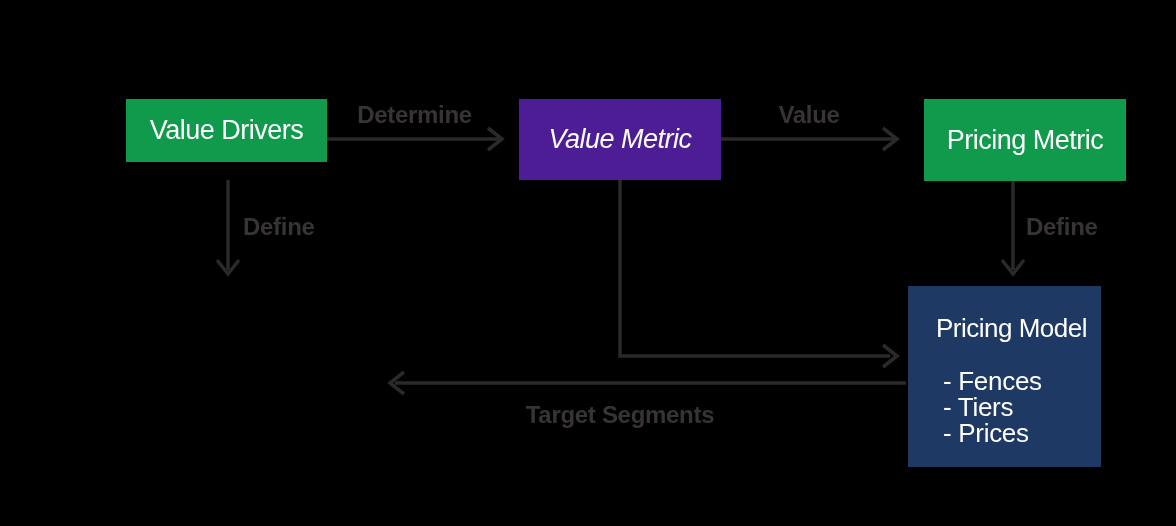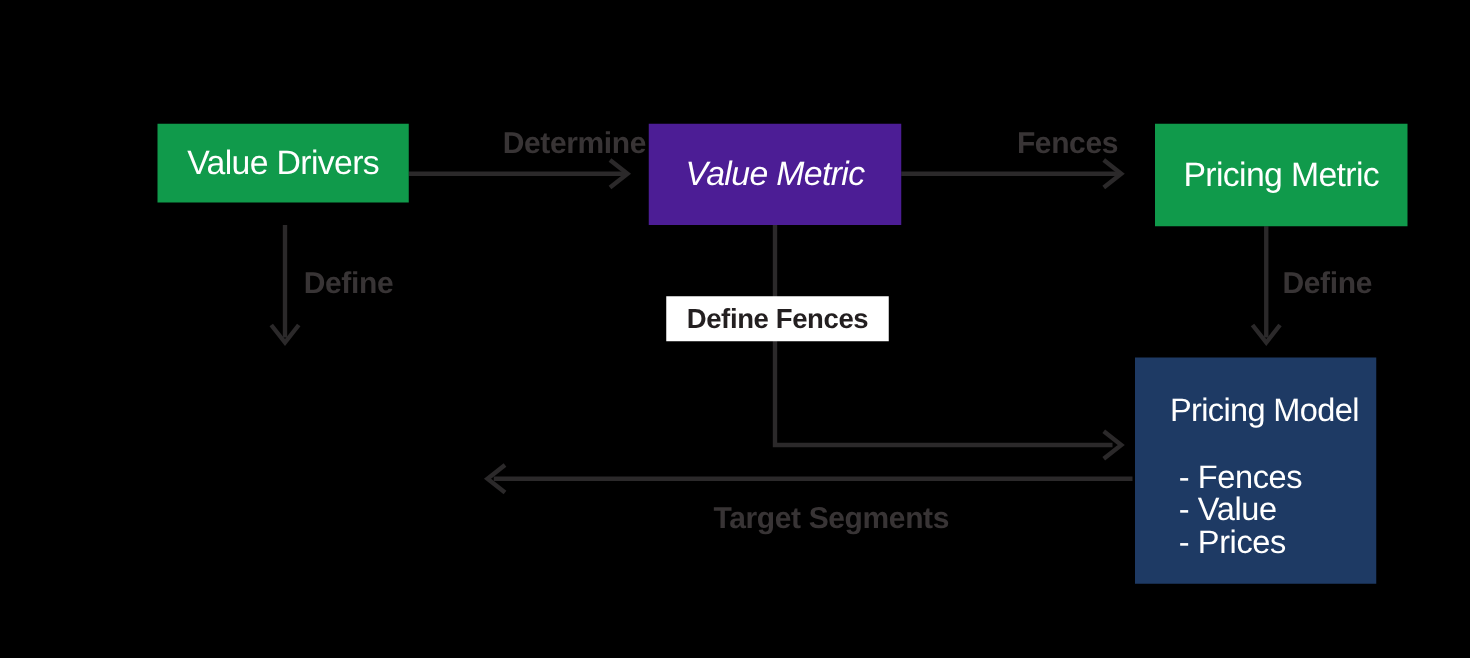--- a/index.html
+++ b/index.html
@@ -55,21 +55,20 @@
   .conn-label {
     position: absolute;
     z-index: 2;
     font-size: 24px;
     font-weight: 700;
     letter-spacing: -0.3px;
     white-space: nowrap;
   }
   .conn-label.centered {
     text-align: center;
-    padding-left: 45px;
   }
   .fence-label {
     position: absolute;
     z-index: 3;
     display: flex;
     align-items: center;
     justify-content: center;
     font-size: 22px;
     font-weight: 700;
     letter-spacing: -0.3px;
@@ -120,30 +119,29 @@
 
   <div class="node simple" style="left: 912px; top: 99px; width: 202px; height: 82px; background-color: rgb(16, 154, 75); margin-left: 12px;">
     <span>Pricing Metric</span>
   </div>
 
 
   <div class="node panel" style="left: 908px; top: 286px; width: 193px; height: 181px; background-color: rgb(30, 58, 100);">
     <div class="panel-title">Pricing Model</div>
     <div class="panel-bullets">
       <div>- Fences</div>
-      <div>- Value</div>
+      <div>- Tiers</div>
       <div>- Prices</div>
     </div>
   </div>
 
   <div class="conn-label centered" style="left: 327px; top: 101px; width: 175px; color: rgb(56, 52, 53);">Determine</div>
 
-  <div class="conn-label centered" style="left: 721px; top: 101px; width: 176px; color: rgb(56, 52, 53);">Fences</div>
+  <div class="conn-label centered" style="left: 721px; top: 101px; width: 176px; color: rgb(56, 52, 53);">Value</div>
 
   <div class="conn-label" style="left: 243px; top: 213px; color: rgb(56, 52, 53);">Define</div>
 
   <div class="conn-label" style="left: 1026px; top: 213px; color: rgb(56, 52, 53);">Define</div>
 
-  <div class="fence-label" style="left: 533px; top: 237px; width: 178px; height: 36px; background-color: rgb(255, 255, 255); color: rgb(35, 31, 32);">Define Fences</div>
 
   <div class="conn-label centered" style="left: 510px; top: 401px; width: 220px; color: rgb(56, 52, 53);">Target Segments</div>
 
 </div>
 
 </body></html>

